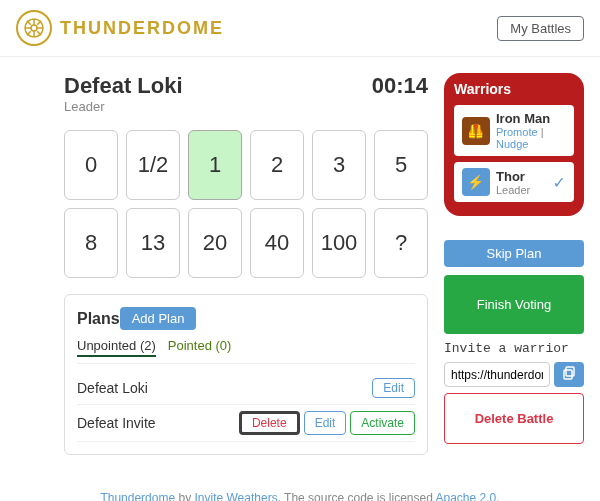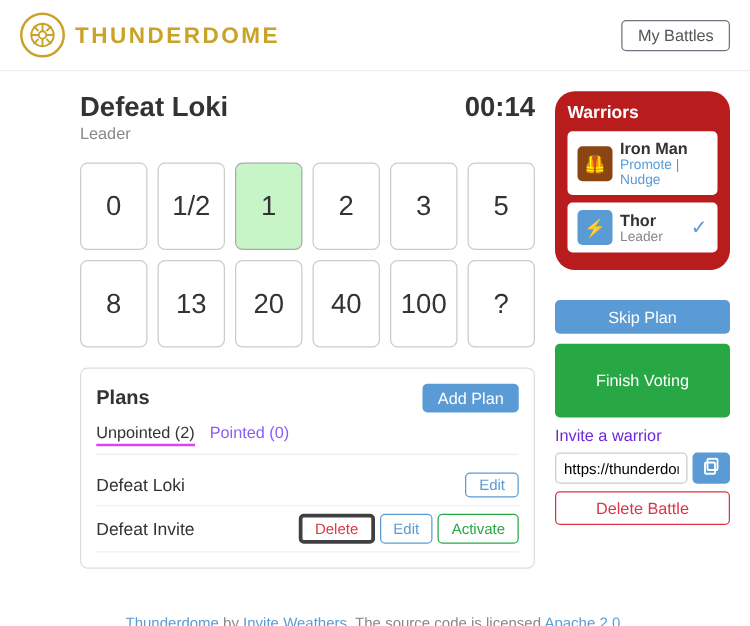--- a/index.html
+++ b/index.html
@@ -116,21 +116,20 @@
     }
 
     
     .plans-section {
       border: 1px solid #ddd;
       border-radius: 6px;
       padding: 12px;
     }
     .plans-header {
       display: flex;
-      justify-content: space-between;
       align-items: center;
       margin-bottom: 8px;
     }
     .plans-title {
       font-size: 16px;
       font-weight: bold;
     }
     .add-plan-btn {
       background: #5b9bd5;
       color: #fff;
@@ -143,26 +142,26 @@
     .plans-tabs {
       display: flex;
       gap: 12px;
       border-bottom: 1px solid #eee;
       margin-bottom: 8px;
       padding-bottom: 6px;
     }
     .plan-tab {
       font-size: 13px;
       cursor: pointer;
-      color: #8b5cf6;
+      color: #4d7c0f;
       text-decoration: none;
     }
     .plan-tab.active {
       color: #333;
-      border-bottom: 2px solid #d946ef;
+      border-bottom: 2px solid #14532d;
       padding-bottom: 2px;
     }
     .plan-item {
       display: flex;
       justify-content: space-between;
       align-items: center;
       padding: 6px 0;
       border-bottom: 1px solid #f0f0f0;
     }
     .plan-name {
@@ -284,22 +283,23 @@
       font-size: 13px;
       margin-bottom: 3px;
     }
 
     
     .invite-section {
       margin-top: 4px;
     }
     .invite-title {
       font-size: 13px;
-      color: #6d28d9;
+      color: #404040;
       margin-bottom: 6px;
+      font-family: Liberation Mono, monospace;
     }
     .invite-row {
       display: flex;
       gap: 4px;
       margin-bottom: 6px;
     }
     .invite-input {
       flex: 1;
       border: 1px solid #ccc;
       border-radius: 4px;
@@ -314,24 +314,25 @@
       color: #fff;
       padding: 4px 8px;
       cursor: pointer;
       font-size: 14px;
     }
     .delete-battle-btn {
       width: 100%;
       background: transparent;
       border: 1px solid #dc3545;
       color: #dc3545;
-      padding: 5px;
-      border-radius: 4px;
-      cursor: pointer;
-      font-size: 13px;
+      padding: 17px;
+      border-radius: 4px;
+      cursor: pointer;
+      font-size: 13px;
+      font-weight: bold;
     }
 
     
     .footer {
       text-align: center;
       font-size: 12px;
       color: #888;
       padding: 12px;
       margin-top: 8px;
     }

